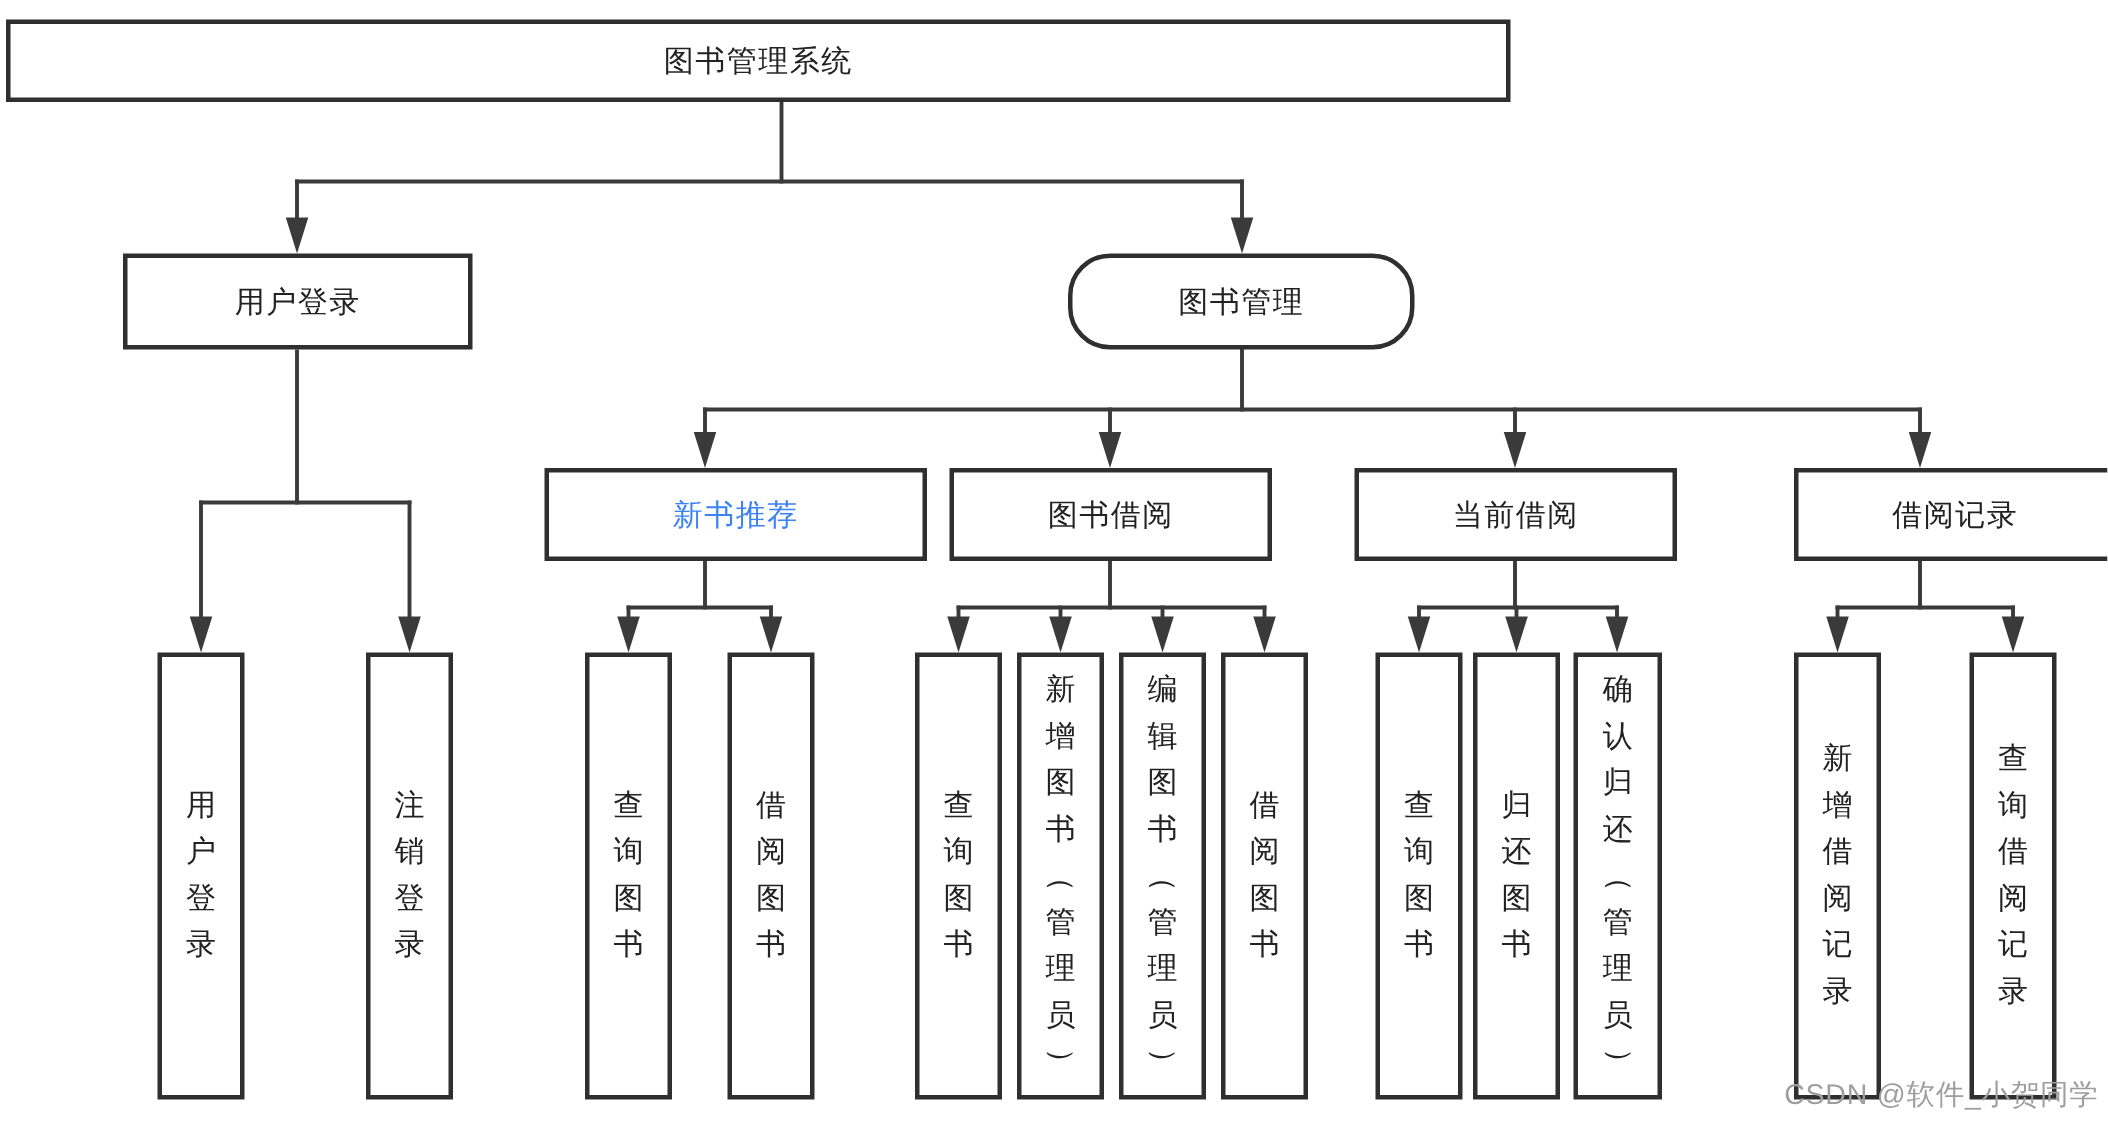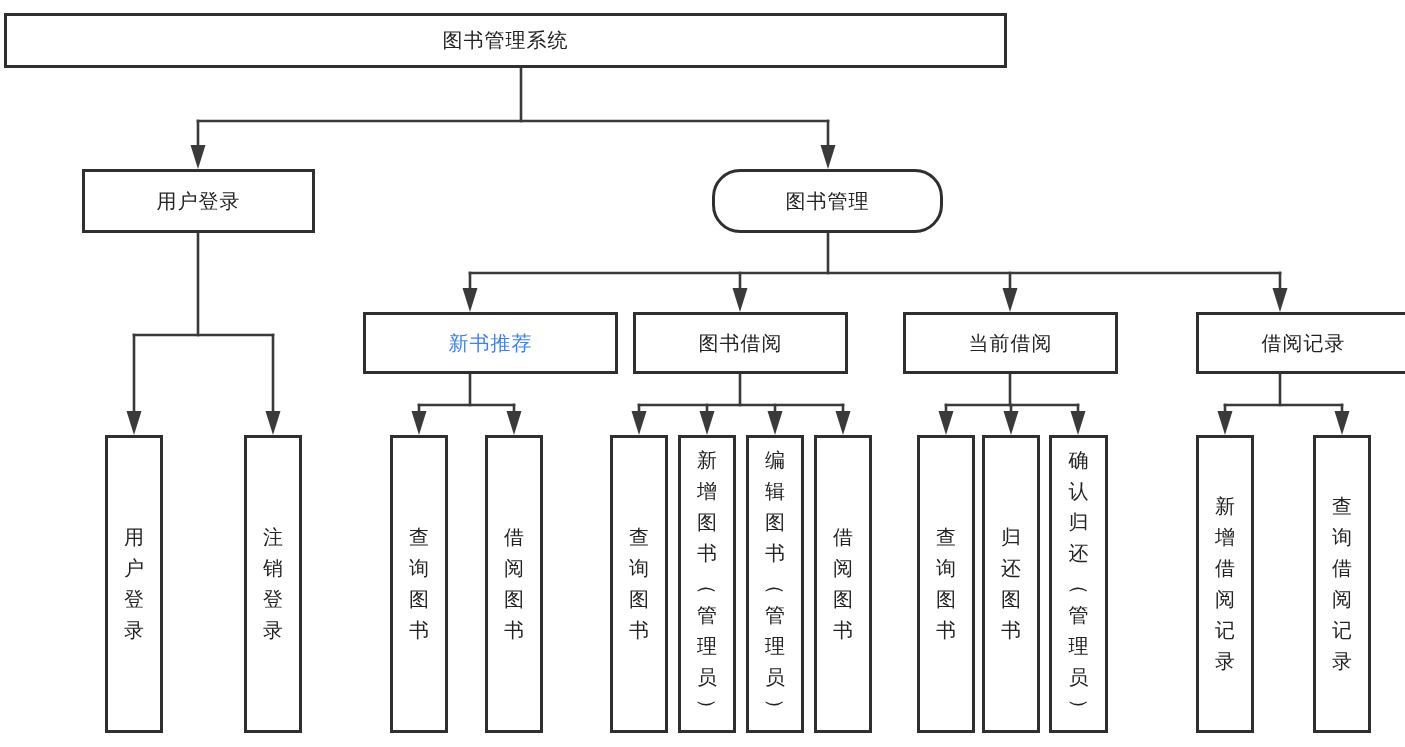--- a/index.html
+++ b/index.html
@@ -256,13 +256,14 @@
         <span class="label">
           <span class="vchar">查</span>
           <span class="vchar">询</span>
           <span class="vchar">借</span>
           <span class="vchar">阅</span>
           <span class="vchar">记</span>
           <span class="vchar">录</span>
         </span>
       </div>
     </div>
+  <div class="watermark">CSDN @软件_小贺同学</div>
 </div>
 
 </body></html>

